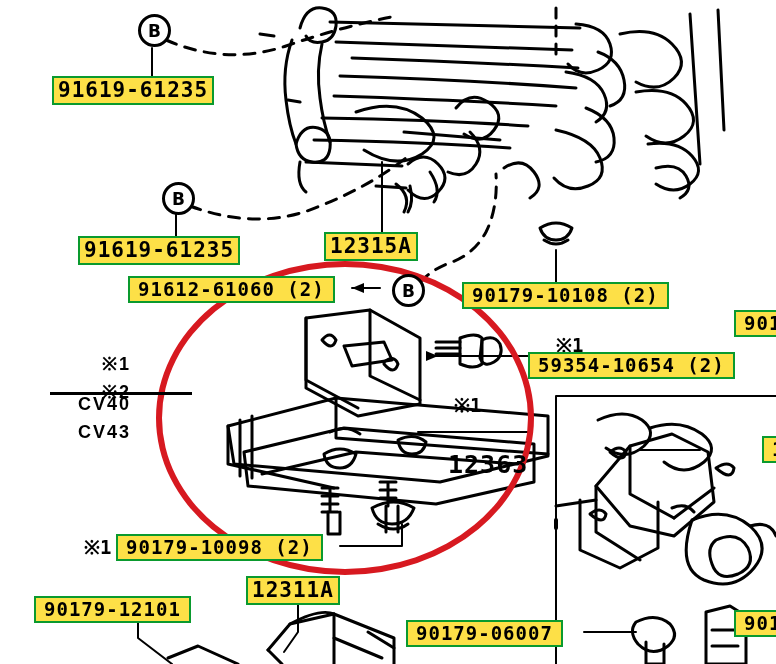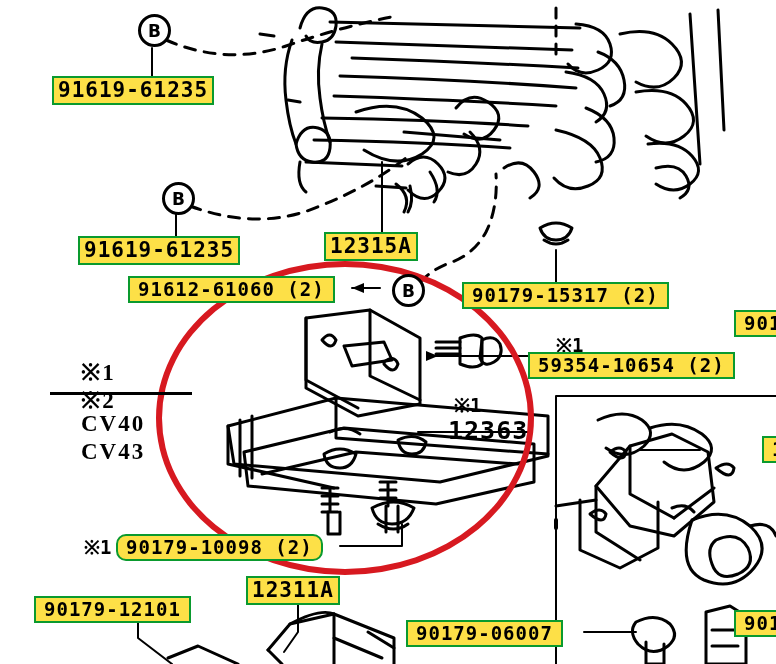--- a/index.html
+++ b/index.html
@@ -8,27 +8,27 @@
   #stage{position:relative;width:776px;height:664px;background:#fff;}
   #art{position:absolute;left:0;top:0;width:776px;height:664px;}
 
   .lbl{position:absolute;background:#fde047;border:2px solid #0a9a2e;
        color:#000;font-weight:bold;white-space:nowrap;
        font-family:"DejaVu Sans Mono","Liberation Mono",monospace;
        line-height:1;display:flex;align-items:center;justify-content:center;
        letter-spacing:1px;}
   .lbl.s22{font-size:21px;padding:2px 4px;}
   .lbl.s20{font-size:19px;padding:2px 8px;}
-  .lbl.plain{border:none;background:transparent;}
+  .lbl.plain{border:none;background:transparent;margin-top:34px;}
   .mark{position:absolute;color:#000;font-weight:bold;
         font-family:"DejaVu Sans Mono","Liberation Mono",monospace;
         white-space:nowrap;line-height:1;}
   .legend{position:absolute;color:#000;font-weight:bold;
-          font-family:Liberation Serif, serif;
-          line-height:1.12;font-size:23px;letter-spacing:2px;white-space:pre;}
+          font-family:Liberation Sans, sans-serif;
+          line-height:1.12;font-size:18px;letter-spacing:2px;white-space:pre;text-align:right;}
   .legend-rule{position:absolute;background:#000;height:3px;}
   .bcircle{position:absolute;width:27px;height:27px;border:3px solid #000;
            border-radius:50%;display:flex;align-items:center;justify-content:center;
            font-size:17px;font-weight:bold;color:#000;background:#fff;
            font-family:"DejaVu Sans","Liberation Sans",sans-serif;}
   #ellipse{position:absolute;border:6px solid #d71920;border-radius:50%;
            box-sizing:border-box;background:transparent;}
 </style>
 </head>
 <body>
@@ -191,32 +191,32 @@
   <div class="legend-rule" style="left:50px;top:392px;width:142px;"></div>
 
   <div class="lbl s22" style="left:52px;top:76px;">91619-61235</div>
 
   <div class="lbl s22" style="left:78px;top:236px;">91619-61235</div>
 
   <div class="lbl s22" style="left:324px;top:232px;">12315A</div>
 
   <div class="lbl s20" style="left:128px;top:276px;">91612-61060 (2)</div>
 
-  <div class="lbl s20" style="left:462px;top:282px;">90179-15317 (2)</div>
+  <div class="lbl s20" style="left:462px;top:282px;">90179-10108 (2)</div>
 
   <div class="mark" style="left:556px;top:336px;font-size:19px;">※1</div>
   <div class="lbl s20" style="left:528px;top:352px;">59354-10654 (2)</div>
 
   <div class="lbl s20" style="left:734px;top:310px;border-right:none;">901</div>
 
   <div class="mark" style="left:454px;top:396px;font-size:19px;">※1</div>
   <div class="lbl s22 plain" style="left:444px;top:416px;font-size:25px;">12363</div>
 
   <div class="mark" style="left:84px;top:538px;font-size:19px;">※1</div>
-  <div class="lbl s20" style="left:116px;top:534px;border-radius:10px;">90179-10098 (2)</div>
+  <div class="lbl s20" style="left:116px;top:534px;">90179-10098 (2)</div>
 
   <div class="lbl s22" style="left:246px;top:576px;">12311A</div>
 
   <div class="lbl s20" style="left:34px;top:596px;">90179-12101</div>
 
   <div class="lbl s20" style="left:406px;top:620px;">90179-06007</div>
 
   <div class="lbl s20" style="left:762px;top:436px;border-right:none;">1</div>
 
   <div class="lbl s20" style="left:734px;top:610px;border-right:none;">901</div>

